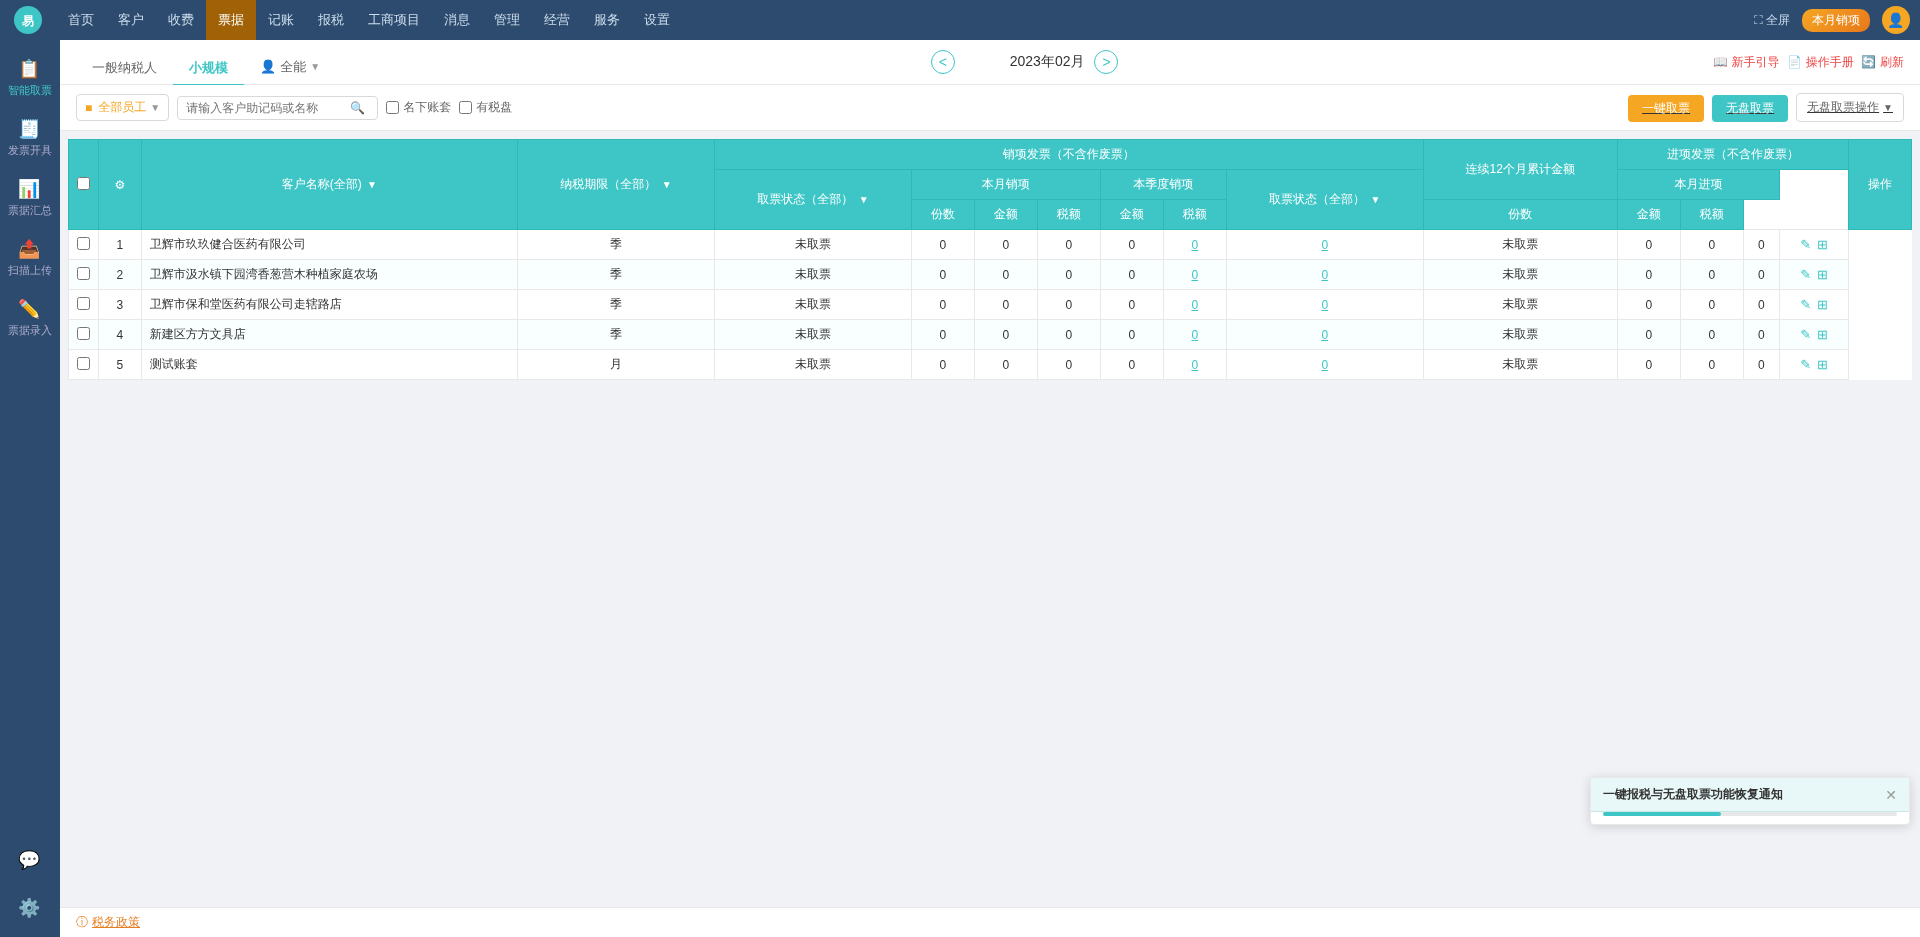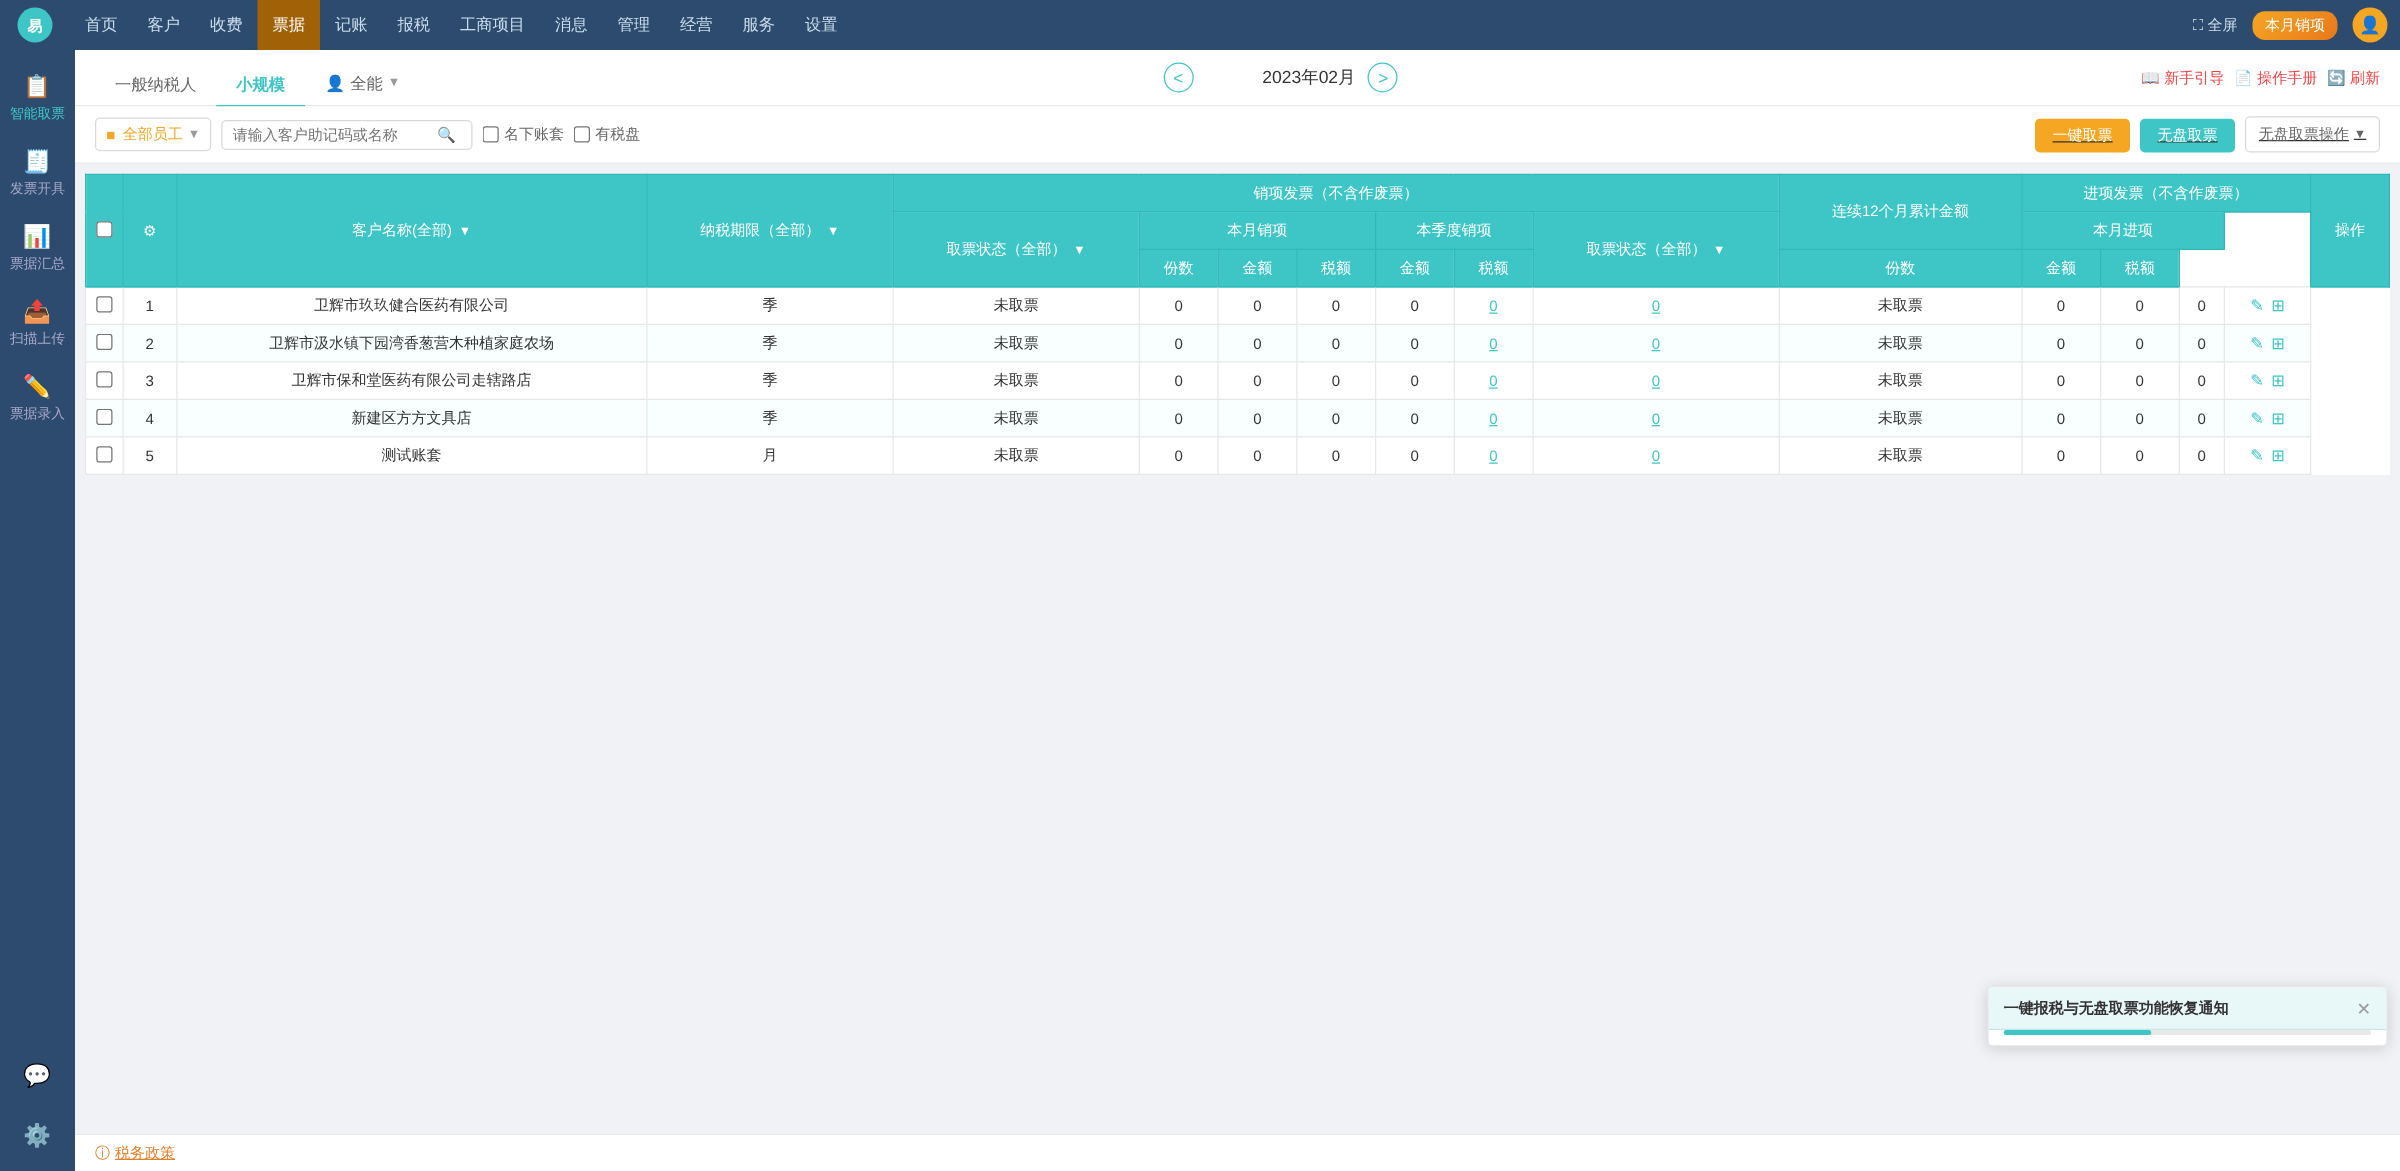--- a/index.html
+++ b/index.html
@@ -252,21 +252,21 @@
       font-weight: normal;
     }
     .data-table td {
       padding: 6px 8px;
       text-align: center;
       border: 1px solid #e8e8e8;
       white-space: nowrap;
       color: #333;
     }
     .data-table tr:nth-child(even) td { background: #f9fefe; }
-    .data-table .col-name { text-align: center; }
+    .data-table .col-name { text-align: left; }
     .data-table .link { color: #3ec6c6; text-decoration: underline; cursor: pointer; }
     .data-table .action-icons { display: flex; gap: 6px; justify-content: center; }
     .data-table .action-icon { color: #3ec6c6; cursor: pointer; font-size: 13px; }
 
     .th-group { background: #3ec6c6; }
     .th-sub { background: #4dd0d0; }
     .th-detail { background: #5bd9d9; }
 
     .checkbox-cell { width: 30px; }
     .setting-icon { color: #fff; cursor: pointer; }
@@ -283,21 +283,21 @@
       align-items: center;
       font-size: 12px;
       color: #e67e22;
       flex-shrink: 0;
     }
     .bottom-bar .tax-icon { margin-right: 4px; }
 
     
     .notification-popup {
       position: fixed;
-      bottom: 100px;
+      bottom: 112px;
       right: 10px;
       width: 320px;
       background: #fff;
       border: 1px solid #e8e8e8;
       border-radius: 4px;
       box-shadow: 0 2px 12px rgba(0,0,0,0.15);
       font-size: 12px;
       color: #333;
       z-index: 100;
     }

